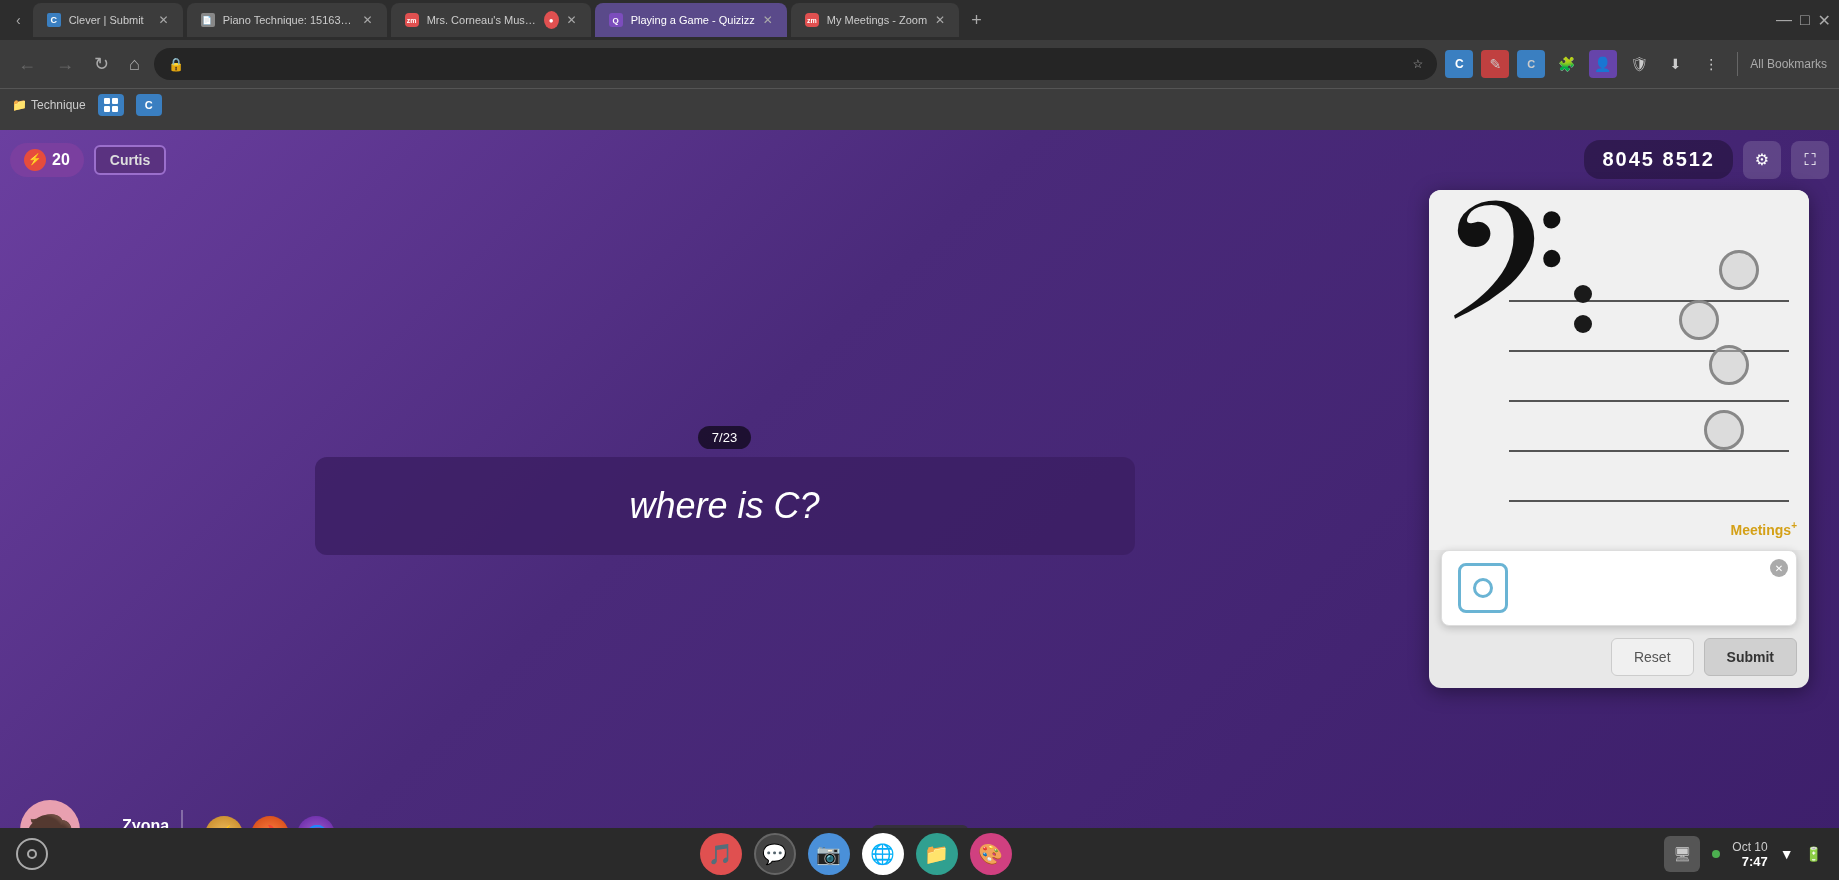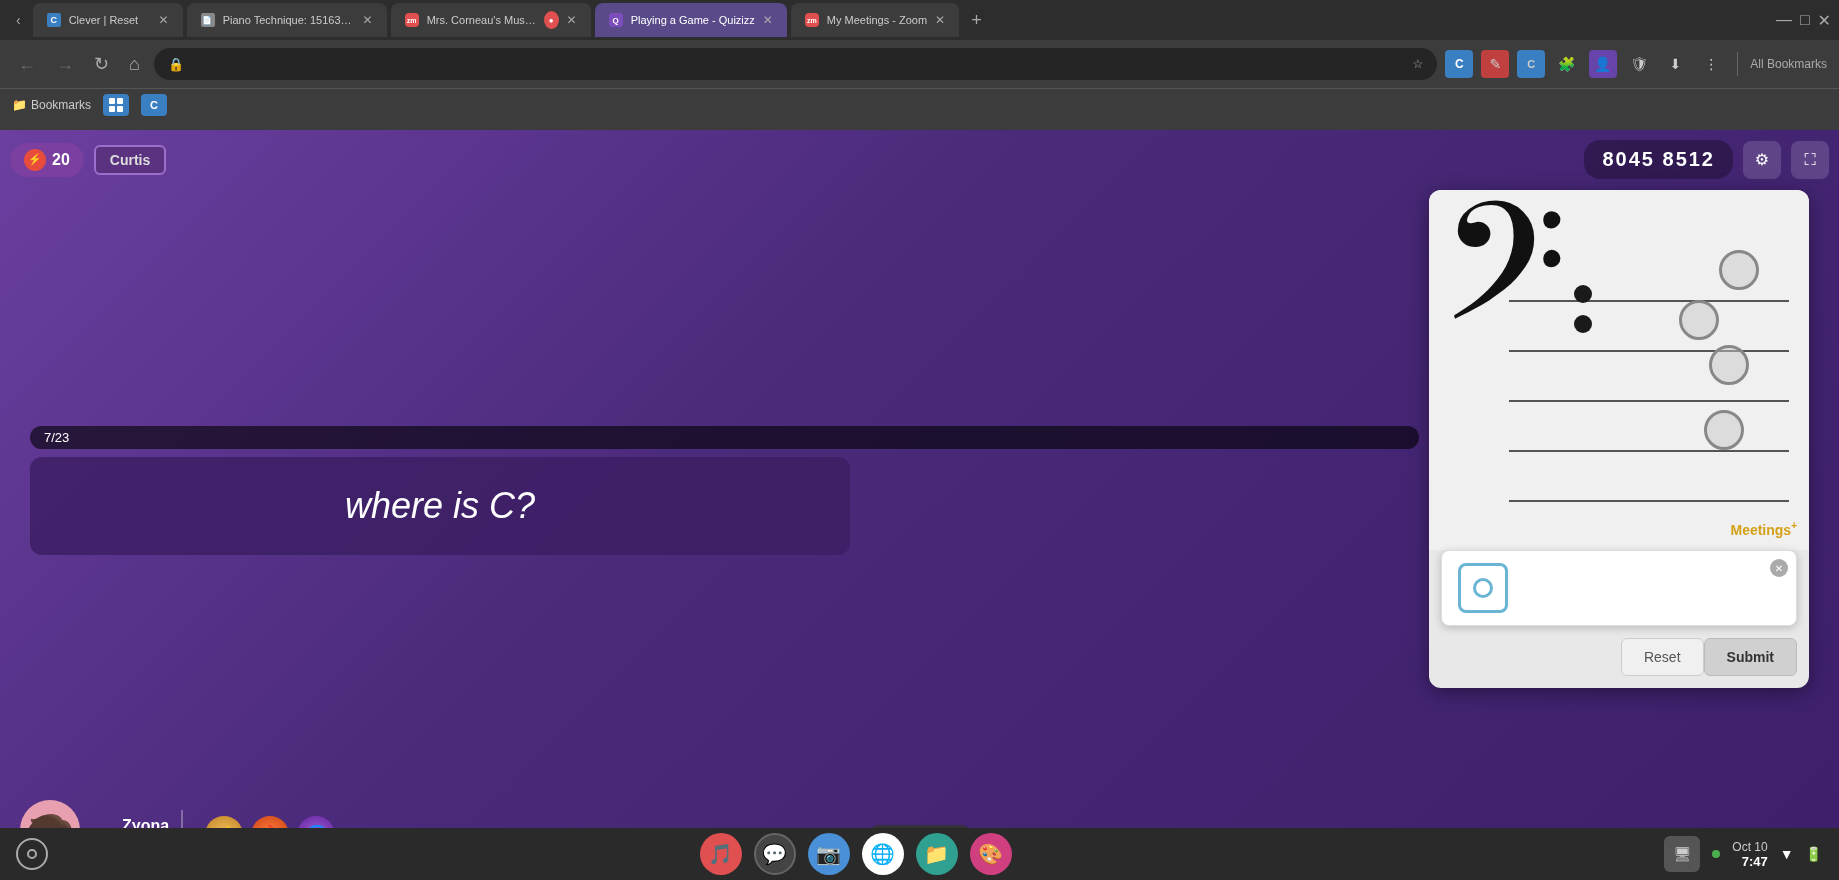--- a/index.html
+++ b/index.html
@@ -229,20 +229,21 @@
 
     
     .question-container {
       position: absolute;
       top: 70px;
       left: 30px;
       right: 420px;
       bottom: 100px;
       display: flex;
       flex-direction: column;
+      align-items: center;
       justify-content: center;
     }
     .question-counter-bubble {
       background: rgba(0,0,0,0.6);
       color: #fff;
       border-radius: 12px;
       padding: 4px 14px;
       font-size: 13px;
       margin-bottom: 8px;
     }
@@ -371,20 +372,21 @@
     .tooltip-text {
       font-size: 14px;
       color: #333;
       line-height: 1.4;
     }
 
     
     .action-buttons {
       display: flex;
       justify-content: flex-end;
+      gap: 10px;
       padding: 0 12px 12px;
     }
     .btn-reset {
       background: #f0f0f0;
       border: 1px solid #ccc;
       border-radius: 6px;
       padding: 10px 22px;
       font-size: 14px;
       color: #555;
       cursor: pointer;
@@ -545,21 +547,21 @@
 </head>
 <body>
 
 <div class="browser-chrome">
 
   <div class="tab-bar">
     <div class="tab-nav-btn">‹</div>
 
     <div class="tab">
       <div class="tab-favicon" style="background:#3a7fc1; display:flex;align-items:center;justify-content:center;color:#fff;font-size:9px;font-weight:bold;">C</div>
-      <span class="tab-title">Clever | Reset</span>
+      <span class="tab-title">Clever | Submit</span>
       <span class="tab-close">✕</span>
     </div>
 
     <div class="tab">
       <div class="tab-favicon" style="background:#888;display:flex;align-items:center;justify-content:center;color:#fff;font-size:8px;">📄</div>
       <span class="tab-title">Piano Technique: 15163S 1 P</span>
       <span class="tab-close">✕</span>
     </div>
 
     <div class="tab">
@@ -611,21 +613,21 @@
       <div class="nav-icon-btn">⬇</div>
       <div class="nav-icon-btn">⋮</div>
       <div style="border-left:1px solid #666;height:24px;margin:0 4px;"></div>
       <span style="color:#aaa;font-size:12px;">All Bookmarks</span>
     </div>
   </div>
 
   <div class="bookmarks-bar">
     <div class="bookmark-item">
       <span>📁</span>
-      <span>Bookmarks</span>
+      <span>Technique</span>
     </div>
     <div style="width:26px;height:22px;background:#3a7fc1;border-radius:4px;display:flex;align-items:center;justify-content:center;cursor:pointer;">
       <span style="display:grid;grid-template-columns:1fr 1fr;gap:2px;width:14px;height:14px;">
         <span style="background:#fff;border-radius:1px;"></span>
         <span style="background:#fff;border-radius:1px;"></span>
         <span style="background:#fff;border-radius:1px;"></span>
         <span style="background:#fff;border-radius:1px;"></span>
       </span>
     </div>
     <div style="width:26px;height:22px;background:#3a7fc1;border-radius:4px;display:flex;align-items:center;justify-content:center;cursor:pointer;">

